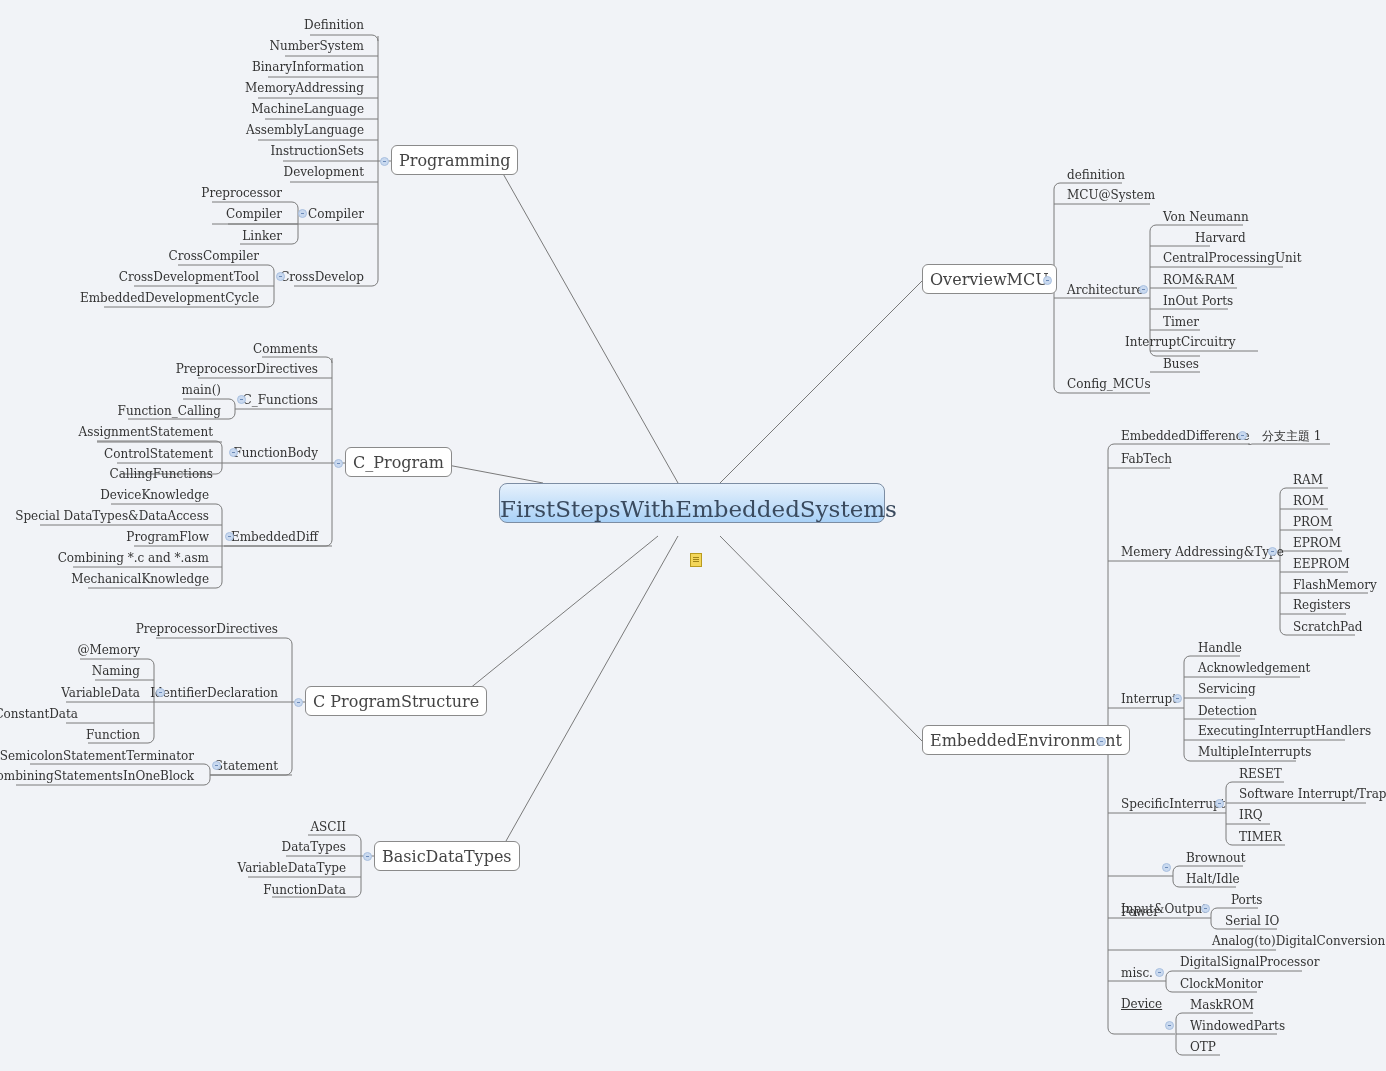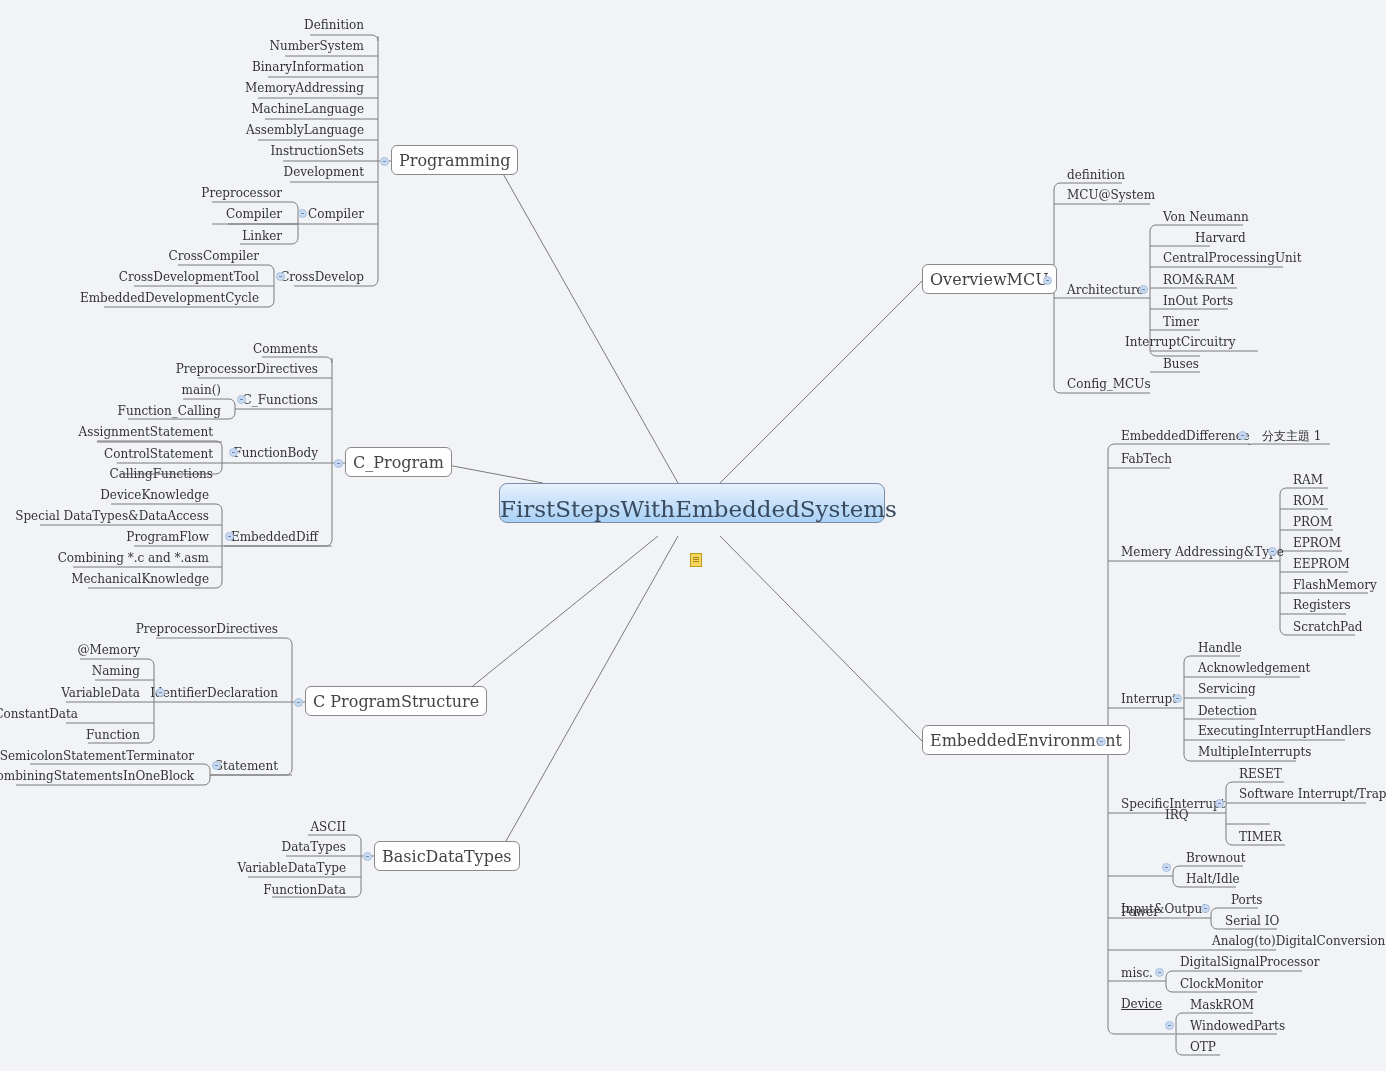--- a/index.html
+++ b/index.html
@@ -222,21 +222,21 @@
 <div class="t" style="left:1198px;top:641px;">Handle</div>
 <div class="t" style="left:1198px;top:661px;">Acknowledgement</div>
 <div class="t" style="left:1198px;top:682px;">Servicing</div>
 <div class="t" style="left:1198px;top:704px;">Detection</div>
 <div class="t" style="left:1198px;top:724px;">ExecutingInterruptHandlers</div>
 <div class="t" style="left:1198px;top:745px;">MultipleInterrupts</div>
 <div class="t" style="left:1121px;top:797px;">SpecificInterrupt</div>
 <div class="col" style="left:1215px;top:799px;"></div>
 <div class="t" style="left:1239px;top:767px;">RESET</div>
 <div class="t" style="left:1239px;top:787px;">Software Interrupt/Trap</div>
-<div class="t" style="left:1165px;top:808px;">IRQ</div>
+<div class="t" style="left:1239px;top:808px;">IRQ</div>
 <div class="t" style="left:1239px;top:830px;">TIMER</div>
 <div class="t" style="left:1121px;top:861px;margin-top:44px;">Power</div>
 <div class="col" style="left:1162px;top:863px;"></div>
 <div class="t" style="left:1186px;top:851px;">Brownout</div>
 <div class="t" style="left:1186px;top:872px;">Halt/Idle</div>
 <div class="t" style="left:1121px;top:902px;">Input&amp;Output</div>
 <div class="col" style="left:1201px;top:904px;"></div>
 <div class="t" style="left:1225px;top:893px;margin-left:6px;">Ports</div>
 <div class="t" style="left:1225px;top:914px;">Serial IO</div>
 <div class="t" style="left:1186px;top:934px;margin-left:26px;">Analog(to)DigitalConversion</div>

